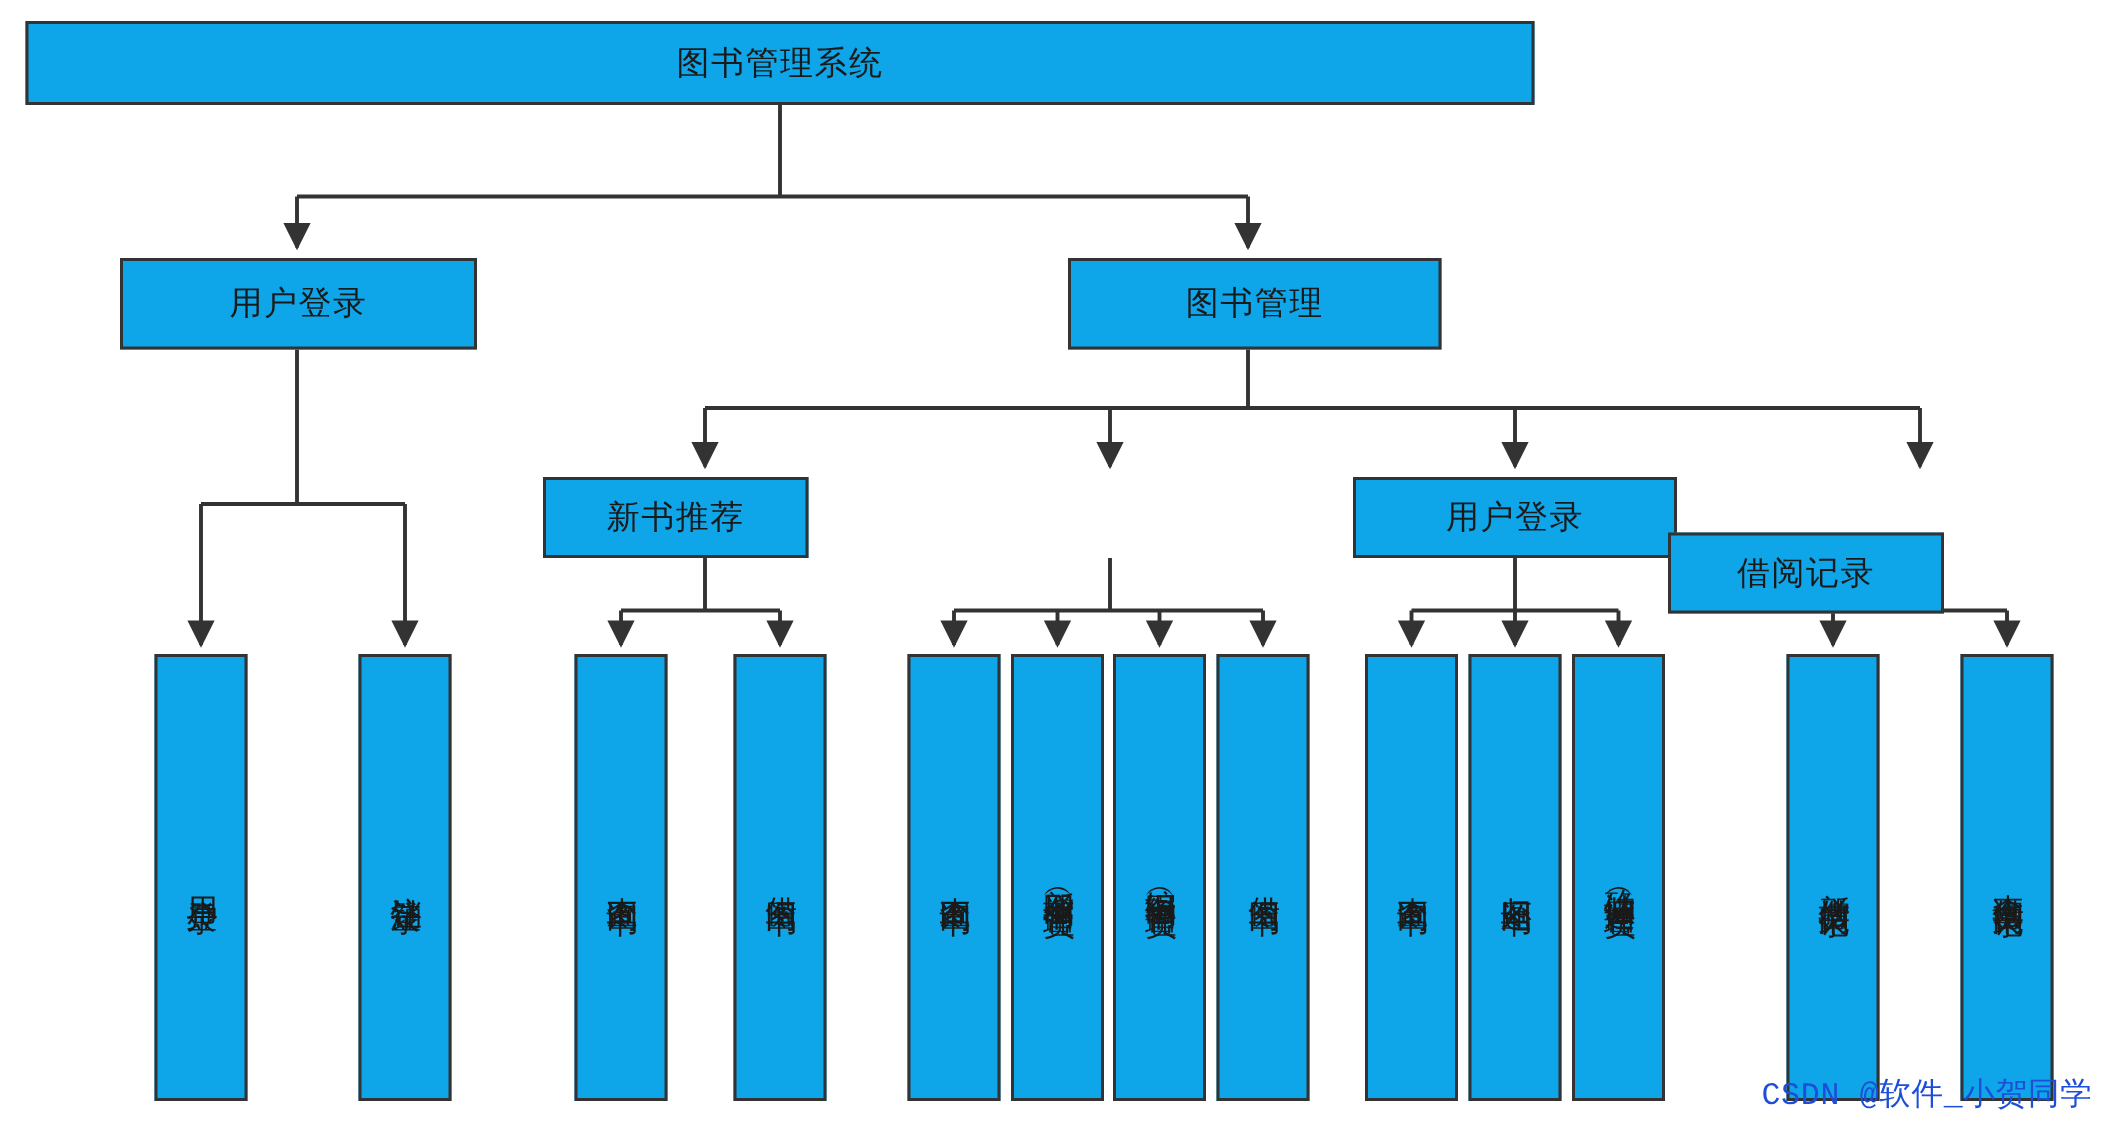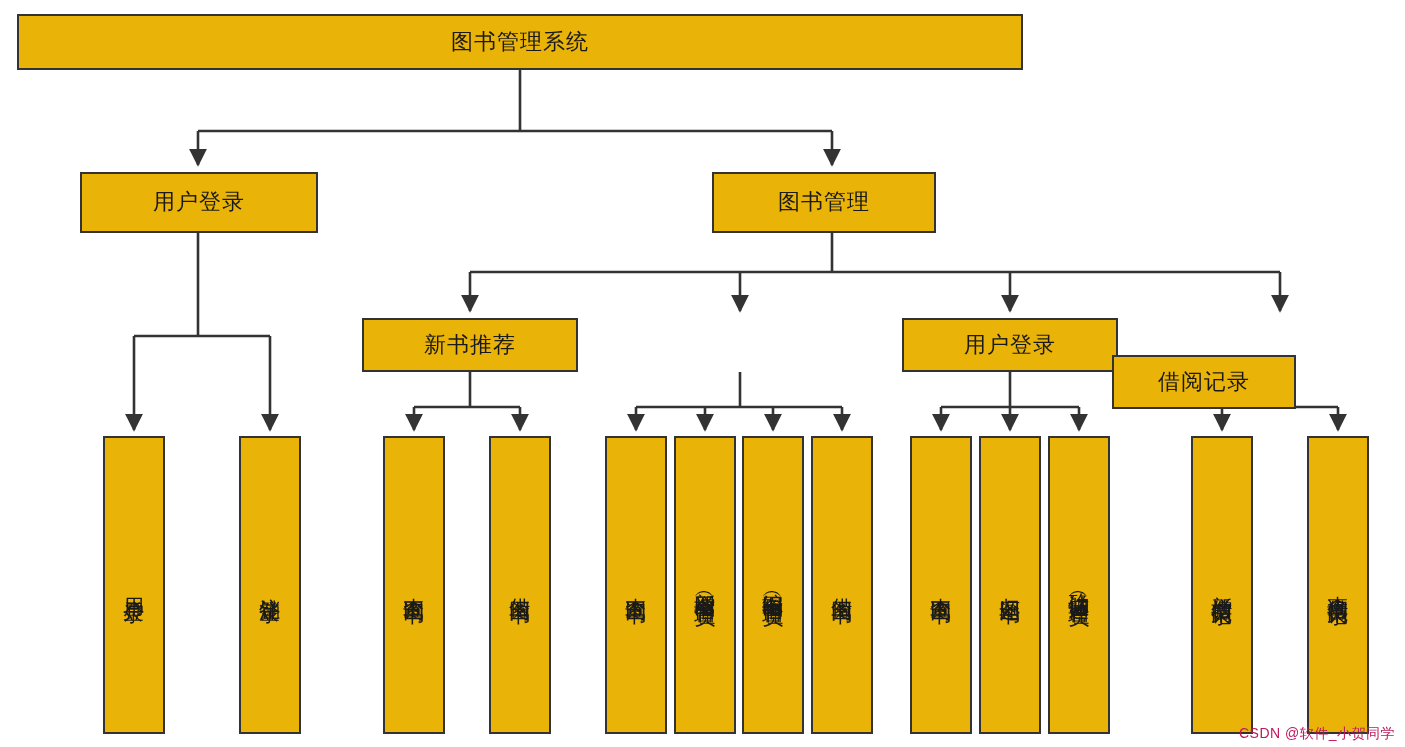--- a/index.html
+++ b/index.html
@@ -21,21 +21,21 @@
     position: absolute;
     left: 0;
     top: 0;
     width: 1405px;
     height: 747px;
     pointer-events: none;
   }
   .node {
     position: absolute;
     box-sizing: border-box;
-    background: #eab308;
+    background: #0ea5e9;
     border: 2px solid #333333;
     display: flex;
     align-items: center;
     justify-content: center;
     color: #1a1a1a;
     z-index: 2;
   }
   .node.horiz {
     font-size: 22px;
     line-height: 1.2;
@@ -54,25 +54,26 @@
   .node.vert > span {
     writing-mode: vertical-rl;
     text-orientation: upright;
     display: block;
     text-align: center;
   }
   #watermark {
     position: absolute;
     right: 10px;
     bottom: 4px;
-    font-size: 14px;
-    color: #be185d;
+    font-size: 21px;
+    color: #1d4ed8;
     letter-spacing: 0.5px;
     white-space: nowrap;
     z-index: 3;
+    font-family: Liberation Mono, monospace;
   }
 </style>
 </head>
 <body>
 
 <div id="canvas">
 
   <svg id="wires" viewBox="0 0 1405 747" xmlns="http://www.w3.org/2000/svg">
     <defs>
       <marker id="arrow" viewBox="0 0 10 10" refX="9" refY="5" markerWidth="7" markerHeight="7" orient="auto-start-reverse">
@@ -123,25 +124,25 @@
     </g>
   </svg>
 
   <div class="node horiz" style="left:17px; top:14px; width:1006px; height:56px;">
     <span>图书管理系统</span>
   </div>
 
   <div class="node horiz" style="left:80px; top:172px; width:238px; height:61px;">
     <span>用户登录</span>
   </div>
-  <div class="node horiz" style="left:712px; top:172px; width:224px; height:61px;">
+  <div class="node horiz" style="left:712px; top:172px; width:249px; height:61px;">
     <span>图书管理</span>
   </div>
 
-  <div class="node horiz" style="left:362px; top:318px; width:216px; height:54px;">
+  <div class="node horiz" style="left:362px; top:318px; width:177px; height:54px;">
     <span>新书推荐</span>
   </div>
   <div class="node horiz" style="left:902px; top:318px; width:216px; height:54px;">
     <span>用户登录</span>
   </div>
   <div class="node horiz" style="left:1112px; top:318px; width:184px; height:54px;margin-top:37px;">
     <span>借阅记录</span>
   </div>
 
   <div class="node vert" style="left:103px; top:436px; width:62px; height:298px;">

